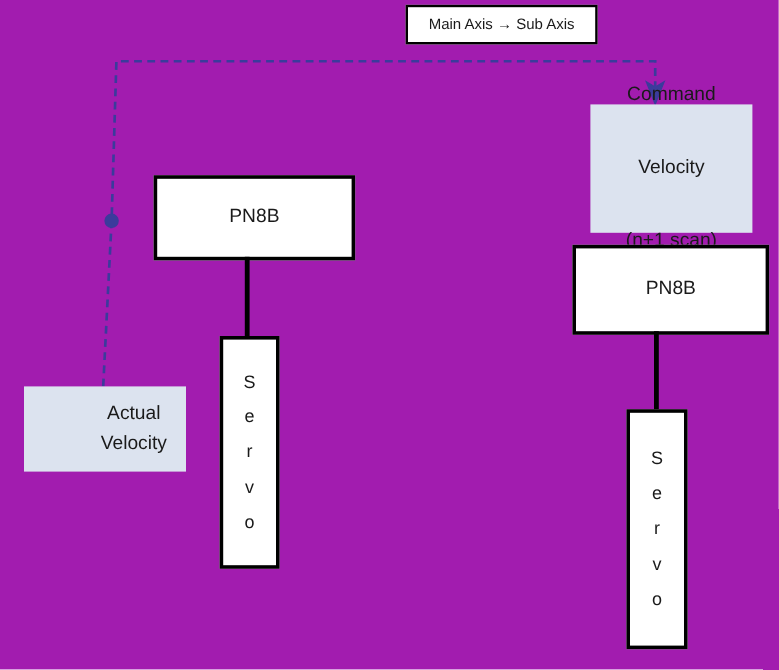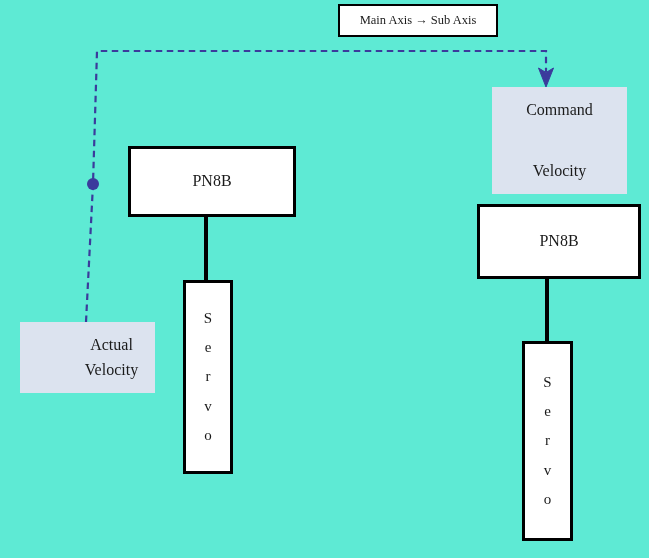--- a/index.html
+++ b/index.html
@@ -4,22 +4,22 @@
 <style>
   html, body {
     margin: 0;
     padding: 0;
     background: #ffffff;
   }
   #canvas {
     position: relative;
     width: 649px;
     height: 558px;
-    background: #5eead4;
-    font-family: Liberation Serif, serif;
+    background: #a21caf;
+    font-family: Liberation Sans, sans-serif;
     overflow: hidden;
   }
   .svg-layer {
     position: absolute;
     left: 0;
     top: 0;
     width: 649px;
     height: 558px;
     pointer-events: none;
   }
@@ -148,20 +148,21 @@
     </g>
   </svg>
 
   <div class="node outlined" id="label-main-to-sub">
     <span class="line">Main Axis → Sub Axis</span>
   </div>
 
   <div class="node filled" id="node-command-velocity">
     <span class="line">Command</span>
     <span class="line">Velocity</span>
+    <span class="line">(n+1 scan)</span>
   </div>
 
   <div class="node outlined" id="node-pn8b-main">
     <span class="line">PN8B</span>
   </div>
 
   <div class="node outlined" id="node-pn8b-sub">
     <span class="line">PN8B</span>
   </div>
 

